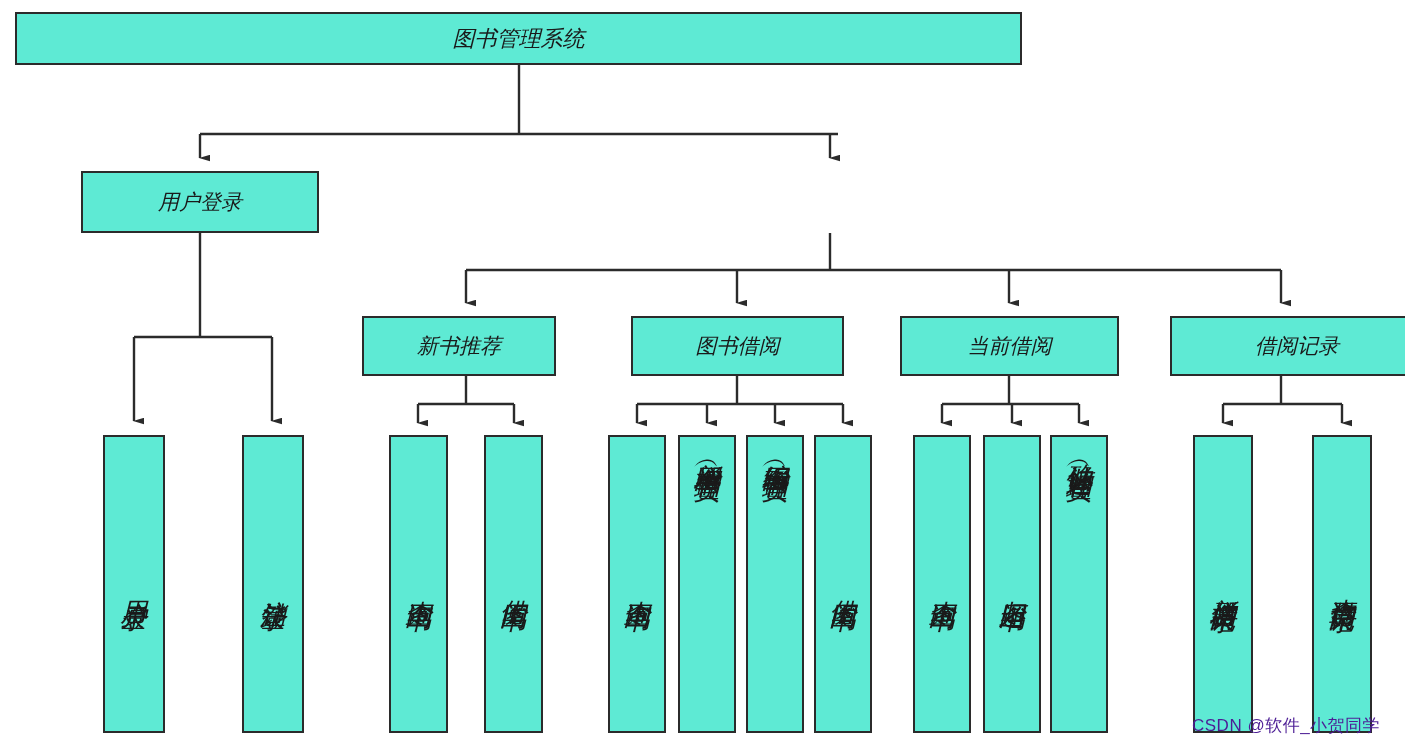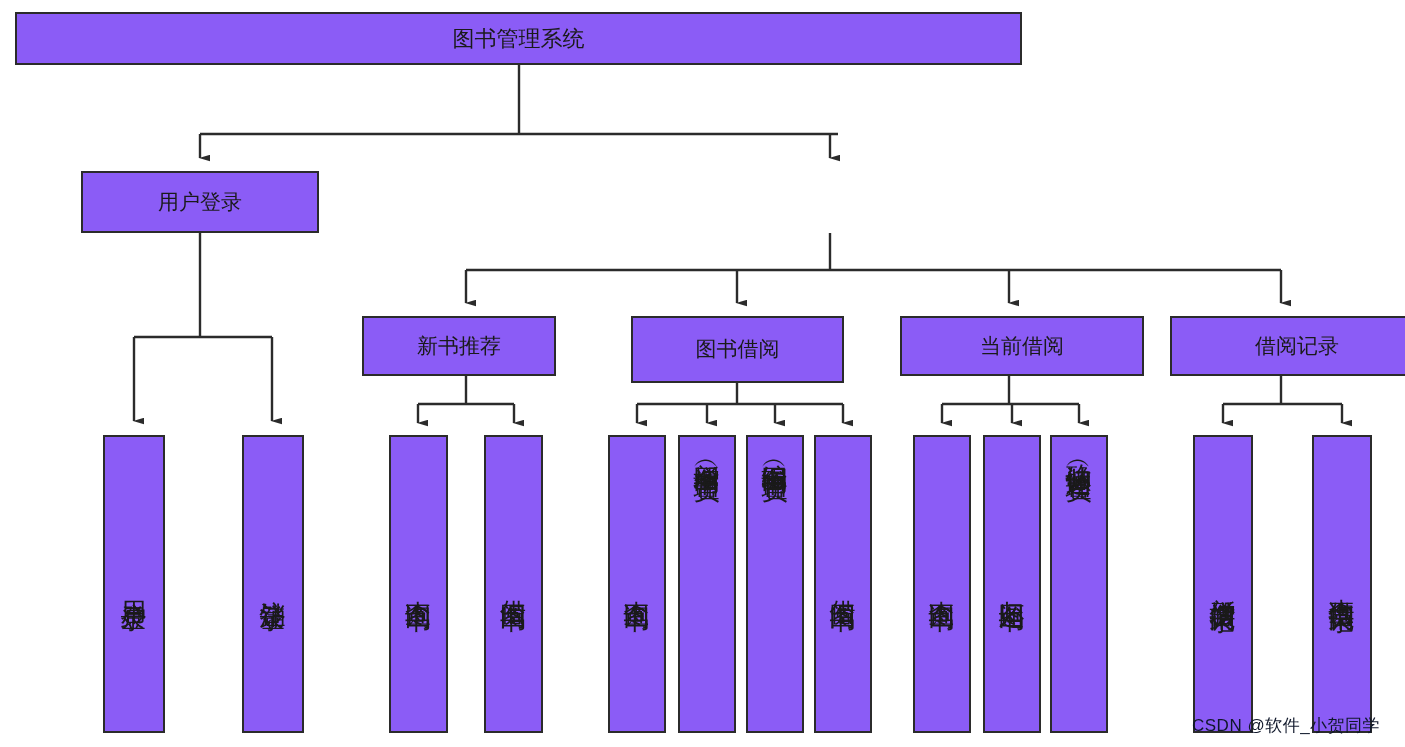--- a/index.html
+++ b/index.html
@@ -8,26 +8,27 @@
     background:#ffffff;
     font-family:"Liberation Sans","DejaVu Sans",sans-serif;
     overflow:hidden;
   }
   #stage{position:relative;width:1405px;height:747px;}
   svg.links{position:absolute;left:0;top:0;width:1405px;height:747px;pointer-events:none;}
 
   .node{
     position:absolute;
     box-sizing:border-box;
-    background:#8b5cf6;
+    background:#5eead4;
     border:2px solid #2b2b2b;
     display:flex;
     align-items:center;
     justify-content:center;
     color:#1a1a1a;
+    font-style:italic;
   }
   .node .lbl{
     display:block;
     white-space:nowrap;
     line-height:1.05;
   }
 
   
   .h-node .lbl{font-size:21px;}
   #n-root .lbl{font-size:22px;}
@@ -43,21 +44,21 @@
     text-orientation:upright;
     font-size:26px;
     letter-spacing:2px;
     line-height:1;
   }
   .v-node.centered{align-items:center;padding-top:0;}
 
   .watermark{
     position:absolute;
     font-size:17px;
-    color:#0f172a;
+    color:#4c1d95;
     white-space:nowrap;
     letter-spacing:0.5px;
   }
 </style>
 </head>
 <body>
 
 <div id="stage">
 
   <svg class="links" viewBox="0 0 1405 747" xmlns="http://www.w3.org/2000/svg">
@@ -116,25 +117,25 @@
 
   <div class="node h-node" style="left:81px;top:171px;width:238px;height:62px;">
     <span class="lbl">用户登录</span>
   </div>
 
 
   <div class="node h-node" style="left:362px;top:316px;width:194px;height:60px;">
     <span class="lbl">新书推荐</span>
   </div>
 
-  <div class="node h-node" style="left:631px;top:316px;width:213px;height:67px;">
+  <div class="node h-node" style="left:631px;top:316px;width:213px;height:60px;">
     <span class="lbl">图书借阅</span>
   </div>
 
-  <div class="node h-node" style="left:900px;top:316px;width:244px;height:60px;">
+  <div class="node h-node" style="left:900px;top:316px;width:219px;height:60px;">
     <span class="lbl">当前借阅</span>
   </div>
 
   <div class="node h-node" style="left:1170px;top:316px;width:254px;height:60px;">
     <span class="lbl">借阅记录</span>
   </div>
 
   <div class="node v-node centered" style="left:103px;top:435px;width:62px;height:298px;">
     <span class="lbl">用户登录</span>
   </div>

